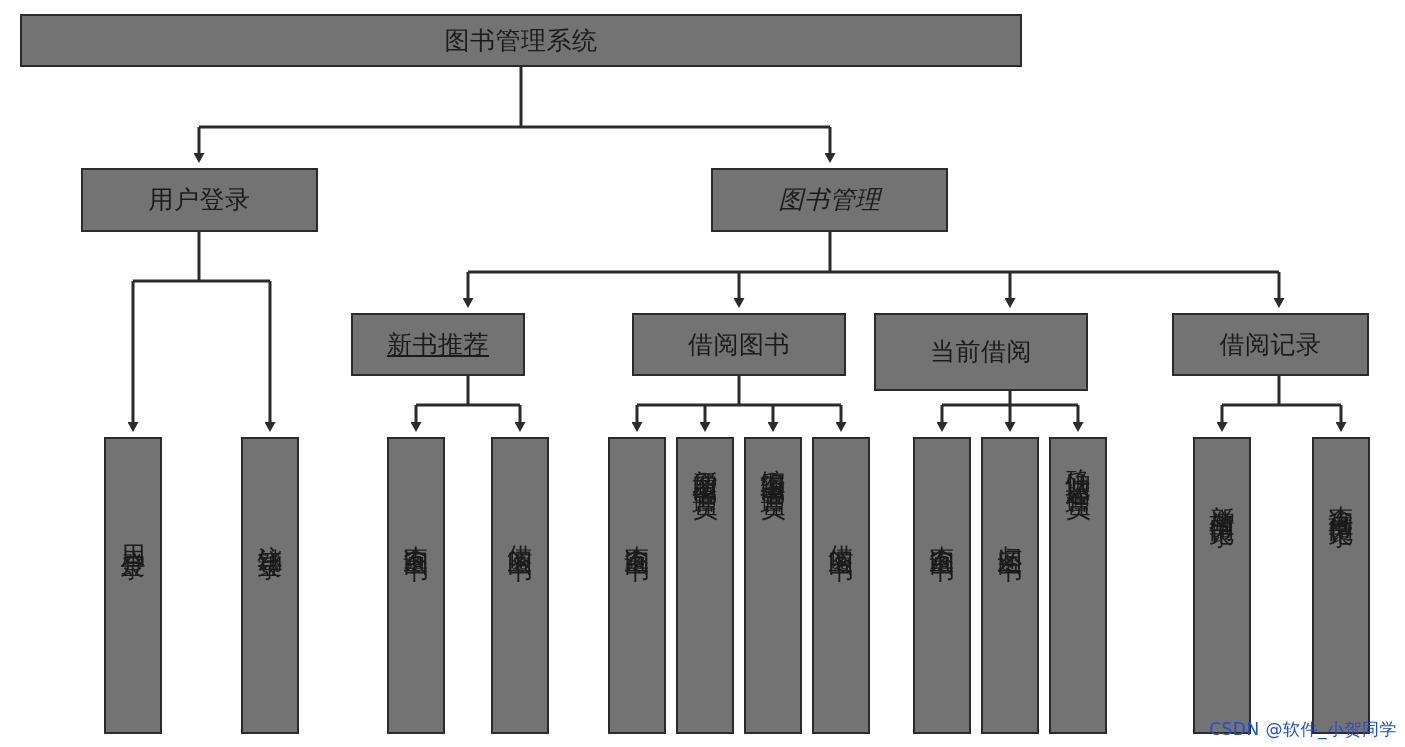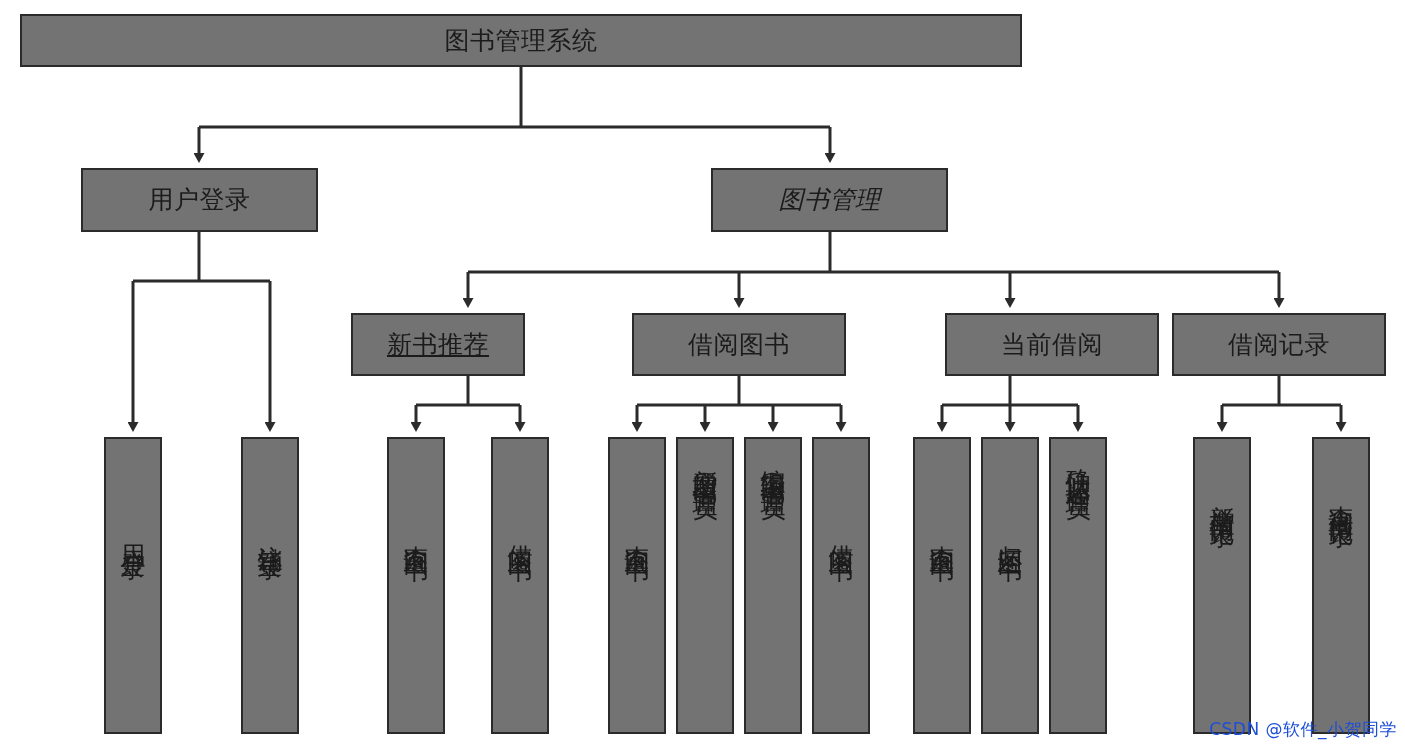--- a/index.html
+++ b/index.html
@@ -132,24 +132,24 @@
   <div class="node horiz" style="left:711px; top:168px; width:237px; height:64px;font-style:italic;">
     <span class="label">图书管理</span>
   </div>
 
   <div class="node horiz" style="left:351px; top:313px; width:174px; height:63px;text-decoration:underline;">
     <span class="label">新书推荐</span>
   </div>
   <div class="node horiz" style="left:632px; top:313px; width:214px; height:63px;">
     <span class="label">借阅图书</span>
   </div>
-  <div class="node horiz" style="left:945px; top:313px; width:214px; height:63px;">
+  <div class="node horiz" style="left:874px; top:313px; width:214px; height:78px;">
     <span class="label">当前借阅</span>
   </div>
-  <div class="node horiz" style="left:1172px; top:313px; width:214px; height:63px;">
+  <div class="node horiz" style="left:1172px; top:313px; width:197px; height:63px;">
     <span class="label">借阅记录</span>
   </div>
 
   <div class="node vert" style="left:104px; top:437px; width:58px; height:297px; padding-top:86px;">
     <span class="label">用户登录</span>
   </div>
   <div class="node vert" style="left:241px; top:437px; width:58px; height:297px; padding-top:86px;">
     <span class="label">注销登录</span>
   </div>
 

